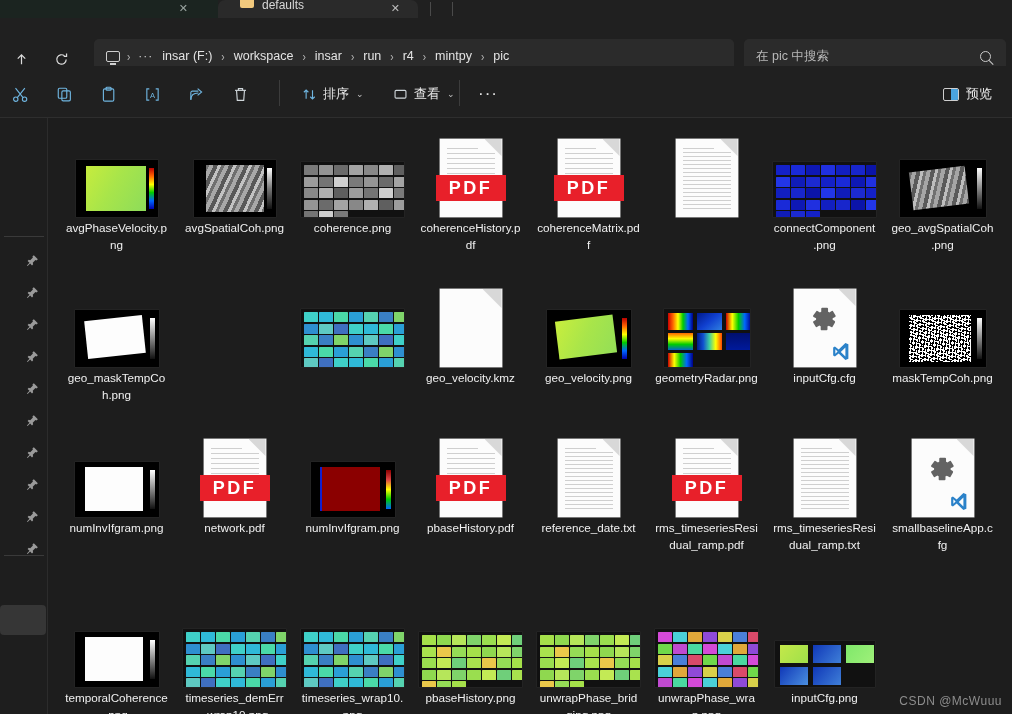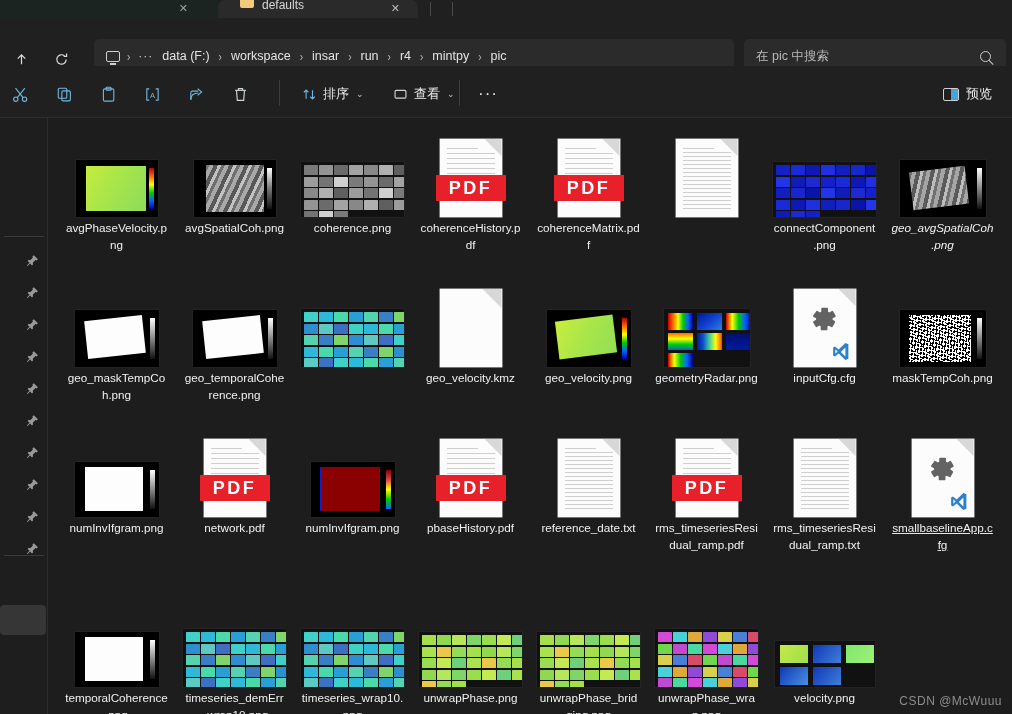--- a/index.html
+++ b/index.html
@@ -285,21 +285,21 @@
     <svg width="15" height="15" viewBox="0 0 16 16" fill="none" stroke="#dcdcdc" stroke-width="1.3">
       <path d="M13 8 A5 5 0 1 1 11.2 4.1"></path>
       <path d="M13.4 1.6 V4.6 H10.4"></path>
     </svg>
   </div>
 
   <div class="addressbar">
     <span class="pc-icon"></span>
     <span class="crumb-sep">›</span>
     <span class="crumb-dots">···</span>
-    <span class="crumb">data (F:)</span>
+    <span class="crumb">insar (F:)</span>
     <span class="crumb-sep">›</span>
     <span class="crumb">workspace</span>
     <span class="crumb-sep">›</span>
     <span class="crumb">insar</span>
     <span class="crumb-sep">›</span>
     <span class="crumb">run</span>
     <span class="crumb-sep">›</span>
     <span class="crumb">r4</span>
     <span class="crumb-sep">›</span>
     <span class="crumb">mintpy</span>
@@ -588,46 +588,37 @@
           <span class="cell" style="background: rgb(24, 38, 204);"></span>
           <span class="cell" style="background: rgb(11, 20, 168);"></span>
           <span class="cell" style="background: rgb(34, 54, 232);"></span>
           <span class="cell" style="background: rgb(16, 28, 184);"></span>
           <span class="cell" style="background: rgb(28, 42, 208);"></span>
           <span class="cell" style="background: rgb(20, 33, 200);"></span>
         </div>
       </div>
       <div class="flabel">connectComponent.png</div>
     </div>
-    <div class="fileitem" style="left: 836px; top: 7px; font-style: italic;">
+    <div class="fileitem" style="left: 836px; top: 7px;">
       <div class="thumbwrap">
         <div class="thumb plotframe" style="width: 86px; height: 57px; background: rgb(0, 0, 0);">
           <div class="plotinner" style="left: 11px; top: 9px; width: 56px; height: 38px; transform: rotate(-7deg); background: repeating-linear-gradient(110deg, rgb(112, 112, 112) 0px, rgb(112, 112, 112) 3px, rgb(165, 165, 165) 3px, rgb(165, 165, 165) 7px, rgb(90, 90, 90) 7px, rgb(90, 90, 90) 11px, rgb(189, 189, 189) 11px, rgb(189, 189, 189) 14px);"></div>
           <div class="cbar" style="background: linear-gradient(rgb(255, 255, 255), rgb(136, 136, 136), rgb(17, 17, 17));"></div>
         </div>
       </div>
       <div class="flabel">geo_avgSpatialCoh.png</div>
     </div>
     <div class="fileitem" style="left: 10px; top: 157px;">
       <div class="thumbwrap">
         <div class="thumb plotframe" style="width: 84px; height: 57px; background: rgb(0, 0, 0);">
           <div class="plotinner" style="left: 11px; top: 8px; width: 58px; height: 38px; transform: rotate(-6deg); background: rgb(253, 253, 253);"></div>
           <div class="cbar" style="background: linear-gradient(rgb(255, 255, 255), rgb(136, 136, 136), rgb(17, 17, 17));"></div>
         </div>
       </div>
       <div class="flabel">geo_maskTempCoh.png</div>
-    </div>
-    <div class="fileitem" style="left: 128px; top: 157px;">
-      <div class="thumbwrap">
-        <div class="thumb plotframe" style="width: 84px; height: 57px; background: rgb(0, 0, 0);">
-          <div class="plotinner" style="left: 11px; top: 8px; width: 58px; height: 38px; transform: rotate(-6deg); background: rgb(253, 253, 253);"></div>
-          <div class="cbar" style="background: linear-gradient(rgb(255, 255, 255), rgb(136, 136, 136), rgb(17, 17, 17));"></div>
-        </div>
-      </div>
-      <div class="flabel">geo_temporalCoherence.png</div>
     </div>
     <div class="fileitem" style="left: 246px; top: 157px;">
       <div class="thumbwrap">
         <div class="thumb grid-thumb" style="width: 103px; height: 58px; grid-template-columns: repeat(7, 13.5px); grid-auto-rows: 10px;">
           <span class="cell" style="background: rgb(63, 208, 200);"></span>
           <span class="cell" style="background: rgb(47, 185, 216);"></span>
           <span class="cell" style="background: rgb(74, 217, 168);"></span>
           <span class="cell" style="background: rgb(42, 159, 214);"></span>
           <span class="cell" style="background: rgb(85, 210, 176);"></span>
           <span class="cell" style="background: rgb(58, 127, 196);"></span>
@@ -832,21 +823,21 @@
             <i></i>
             <i></i>
             <i></i>
             <i></i>
             <i></i>
           </div>
         </div>
       </div>
       <div class="flabel">rms_timeseriesResidual_ramp.txt</div>
     </div>
-    <div class="fileitem" style="left: 836px; top: 307px; text-decoration: underline;">
+    <div class="fileitem" style="left: 836px; top: 307px;">
       <div class="thumbwrap">
         <div class="cfgicon">
           <div class="fold"></div>
           <div class="gear"><svg viewBox="0 0 24 24" width="34" height="34" fill="#636363">
               <path d="M12 8a4 4 0 1 0 0 8 4 4 0 0 0 0-8zm0 6.2A2.2 2.2 0 1 1 12 9.8a2.2 2.2 0 0 1 0 4.4z"></path>
               <path d="M20.6 13.5l-1.8-1a7 7 0 0 0 0-1l1.8-1a.7.7 0 0 0 .26-.93l-1.7-2.95a.7.7 0 0 0-.92-.27l-1.8 1a7 7 0 0 0-.88-.5V4.8a.7.7 0 0 0-.7-.7h-3.4a.7.7 0 0 0-.7.7v2.05a7 7 0 0 0-.88.5l-1.8-1a.7.7 0 0 0-.92.27L5.06 9.57a.7.7 0 0 0 .26.93l1.8 1a7 7 0 0 0 0 1l-1.8 1a.7.7 0 0 0-.26.93l1.7 2.95a.7.7 0 0 0 .92.27l1.8-1c.28.19.58.36.88.5v2.05c0 .39.31.7.7.7h3.4a.7.7 0 0 0 .7-.7V17.2c.3-.14.6-.31.88-.5l1.8 1a.7.7 0 0 0 .92-.27l1.7-2.95a.7.7 0 0 0-.26-.93z"></path>
             </svg></div>
           <div class="vscode"><svg viewBox="0 0 24 24" width="21" height="21" fill="#2b82c9">
               <path d="M17.6 2.2L9.9 9.6 5.6 6.3 3.6 7.3v9.4l2 1 4.3-3.3 7.7 7.4 3.4-1.6V3.8l-3.4-1.6zM6.1 14.6V9.4l2.6 2.6-2.6 2.6zm11.5 3.2l-5.3-5.2 5.3-5.2v10.4z"></path>
             </svg></div>
@@ -976,21 +967,21 @@
           <span class="cell" style="background: rgb(127, 212, 106);"></span>
           <span class="cell" style="background: rgb(154, 222, 79);"></span>
           <span class="cell" style="background: rgb(195, 234, 85);"></span>
           <span class="cell" style="background: rgb(111, 207, 122);"></span>
           <span class="cell" style="background: rgb(169, 226, 78);"></span>
           <span class="cell" style="background: rgb(234, 200, 74);"></span>
           <span class="cell" style="background: rgb(149, 220, 86);"></span>
           <span class="cell" style="background: rgb(165, 224, 74);"></span>
         </div>
       </div>
-      <div class="flabel">unwrapPhase.png</div>
+      <div class="flabel">pbaseHistory.png</div>
     </div>
     <div class="fileitem" style="left: 482px; top: 477px;">
       <div class="thumbwrap">
         <div class="thumb grid-thumb" style="width: 103px; height: 55px; grid-template-columns: repeat(7, 13.5px); grid-auto-rows: 10px;">
           <span class="cell" style="background: rgb(165, 224, 74);"></span>
           <span class="cell" style="background: rgb(143, 216, 79);"></span>
           <span class="cell" style="background: rgb(182, 230, 90);"></span>
           <span class="cell" style="background: rgb(127, 212, 106);"></span>
           <span class="cell" style="background: rgb(154, 222, 79);"></span>
           <span class="cell" style="background: rgb(195, 234, 85);"></span>
@@ -1068,15 +1059,15 @@
     <div class="fileitem" style="left: 718px; top: 477px;">
       <div class="thumbwrap">
         <div class="thumb" style="width: 100px; height: 46px;">
           <div style="position: absolute; left: 5px; top: 4px; width: 28px; height: 18px; background: linear-gradient(130deg, rgb(196, 232, 74), rgb(159, 224, 74));"></div>
           <div style="position: absolute; left: 38px; top: 4px; width: 28px; height: 18px; background: linear-gradient(130deg, rgb(16, 56, 184), rgb(63, 127, 216));"></div>
           <div style="position: absolute; left: 71px; top: 4px; width: 28px; height: 18px; background: linear-gradient(130deg, rgb(127, 232, 106), rgb(159, 240, 122));"></div>
           <div style="position: absolute; left: 5px; top: 26px; width: 28px; height: 18px; background: linear-gradient(130deg, rgb(16, 56, 184), rgb(74, 143, 224));"></div>
           <div style="position: absolute; left: 38px; top: 26px; width: 28px; height: 18px; background: linear-gradient(130deg, rgb(16, 56, 184), rgb(63, 127, 216));"></div>
         </div>
       </div>
-      <div class="flabel">velocity.png</div>
+      <div class="flabel">inputCfg.png</div>
     </div>
   </div>
 
 </body></html>

